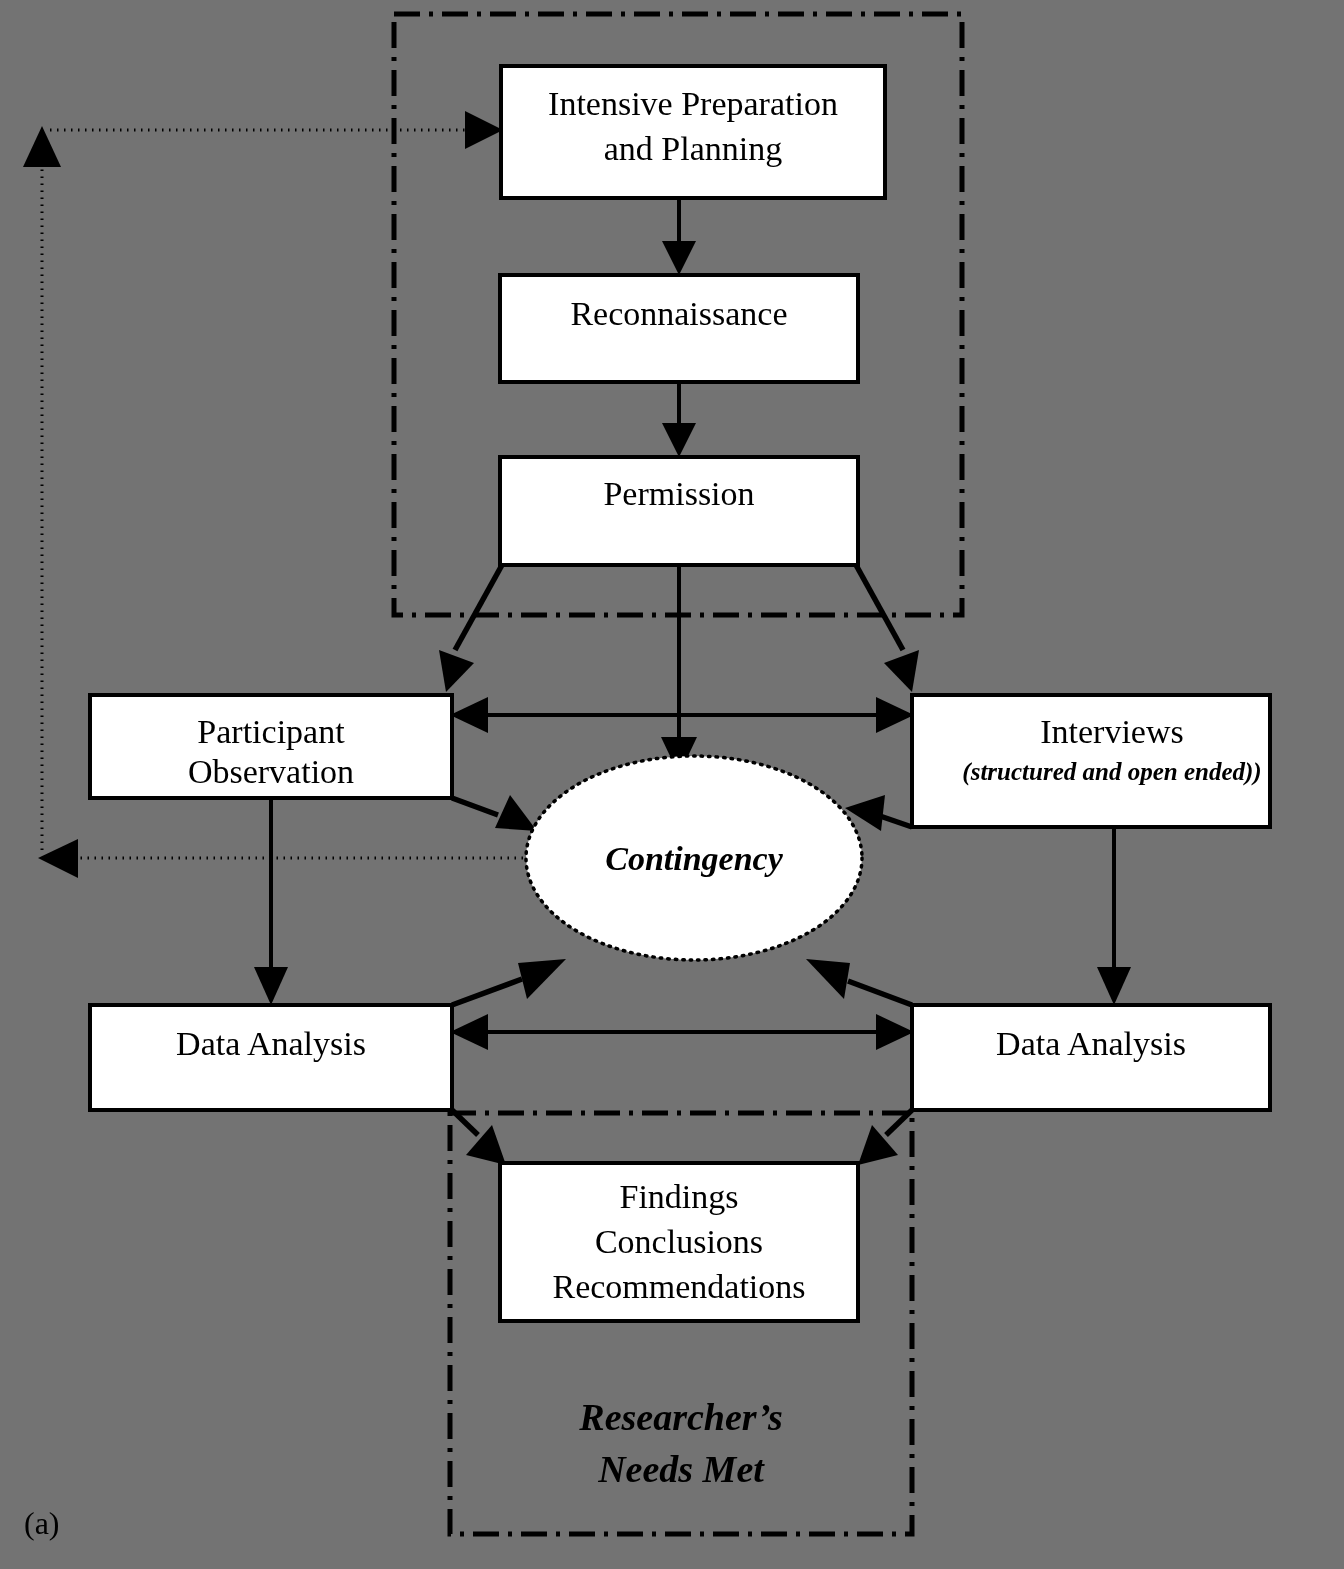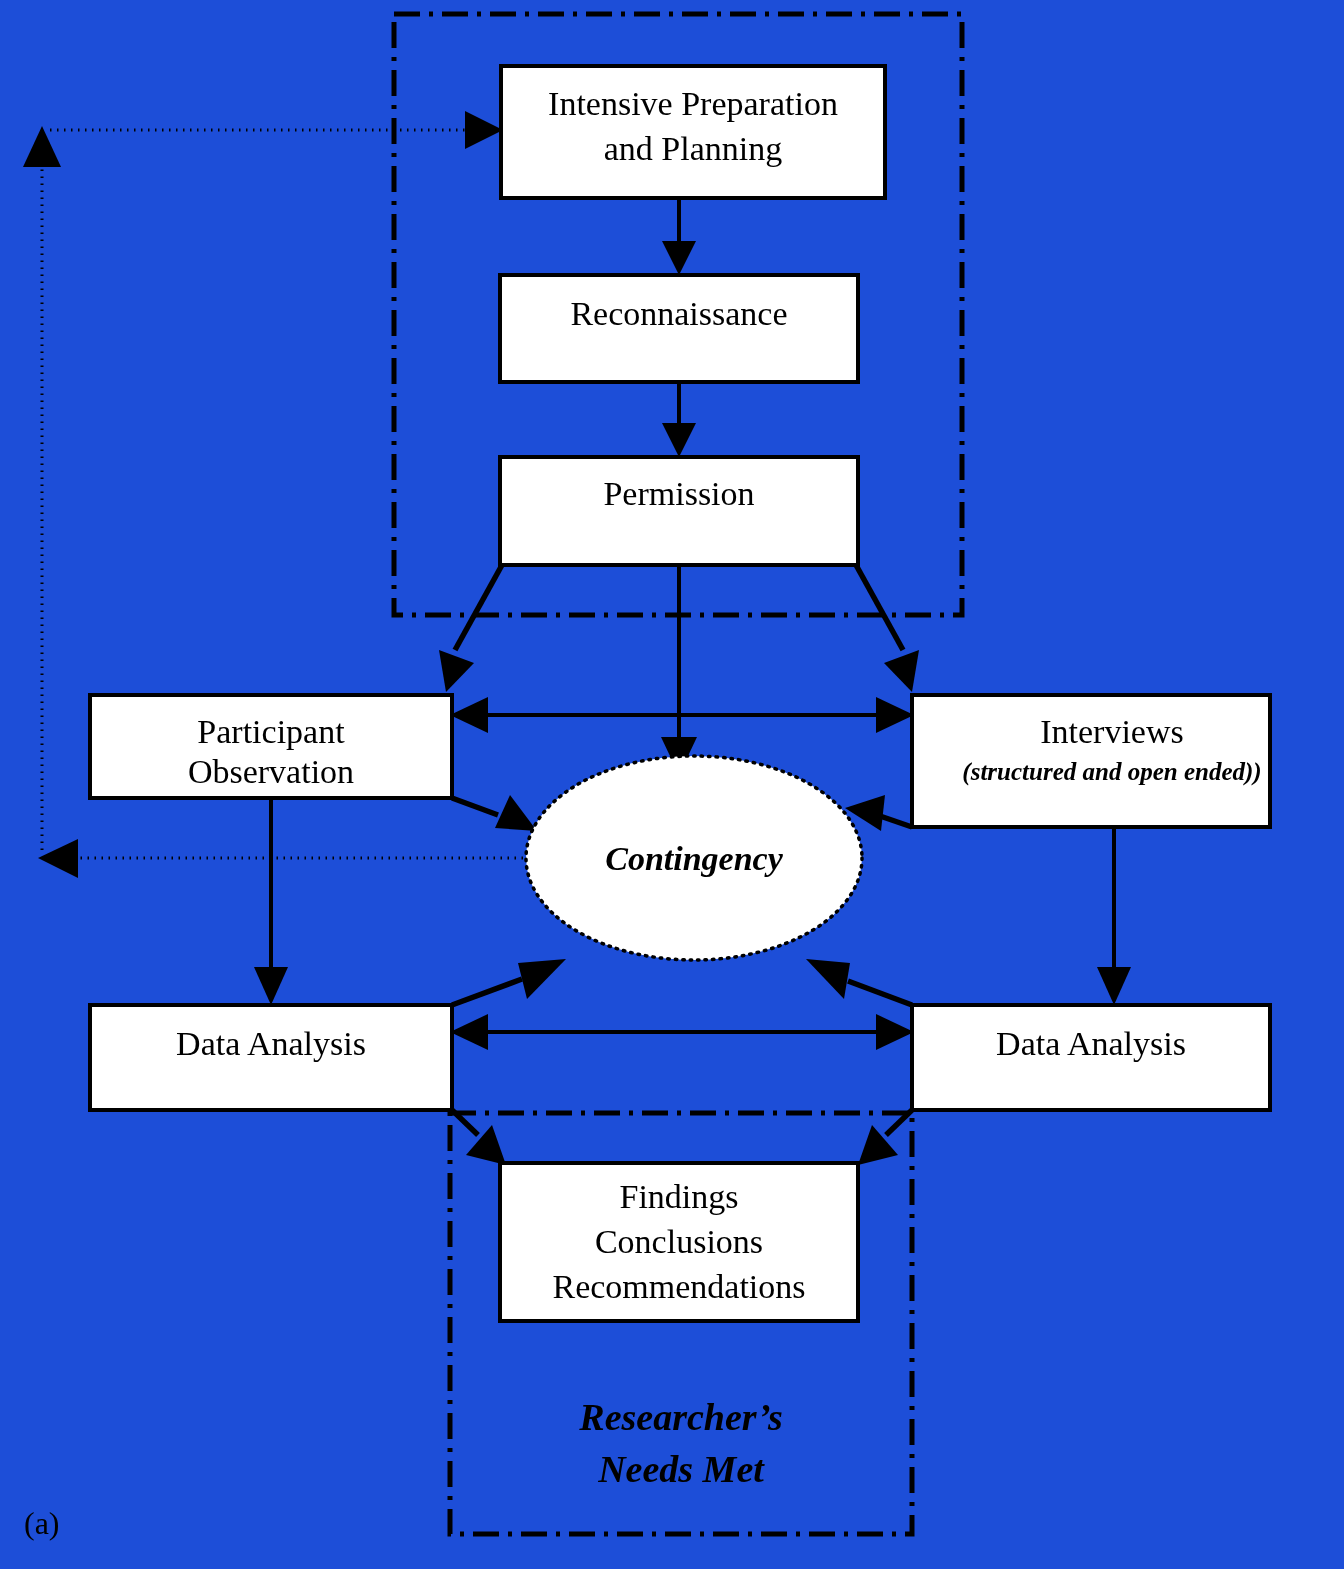--- a/index.html
+++ b/index.html
@@ -7,21 +7,21 @@
     padding: 0;
     background: #ffffff;
   }
   body {
     font-family: "Liberation Serif", "DejaVu Serif", serif;
   }
   #stage {
     position: relative;
     width: 1344px;
     height: 1569px;
-    background: #1d4ed8;
+    background: #737373;
     overflow: hidden;
   }
   #diagram {
     position: absolute;
     left: 0;
     top: 0;
     width: 1344px;
     height: 1569px;
     display: block;
   }

